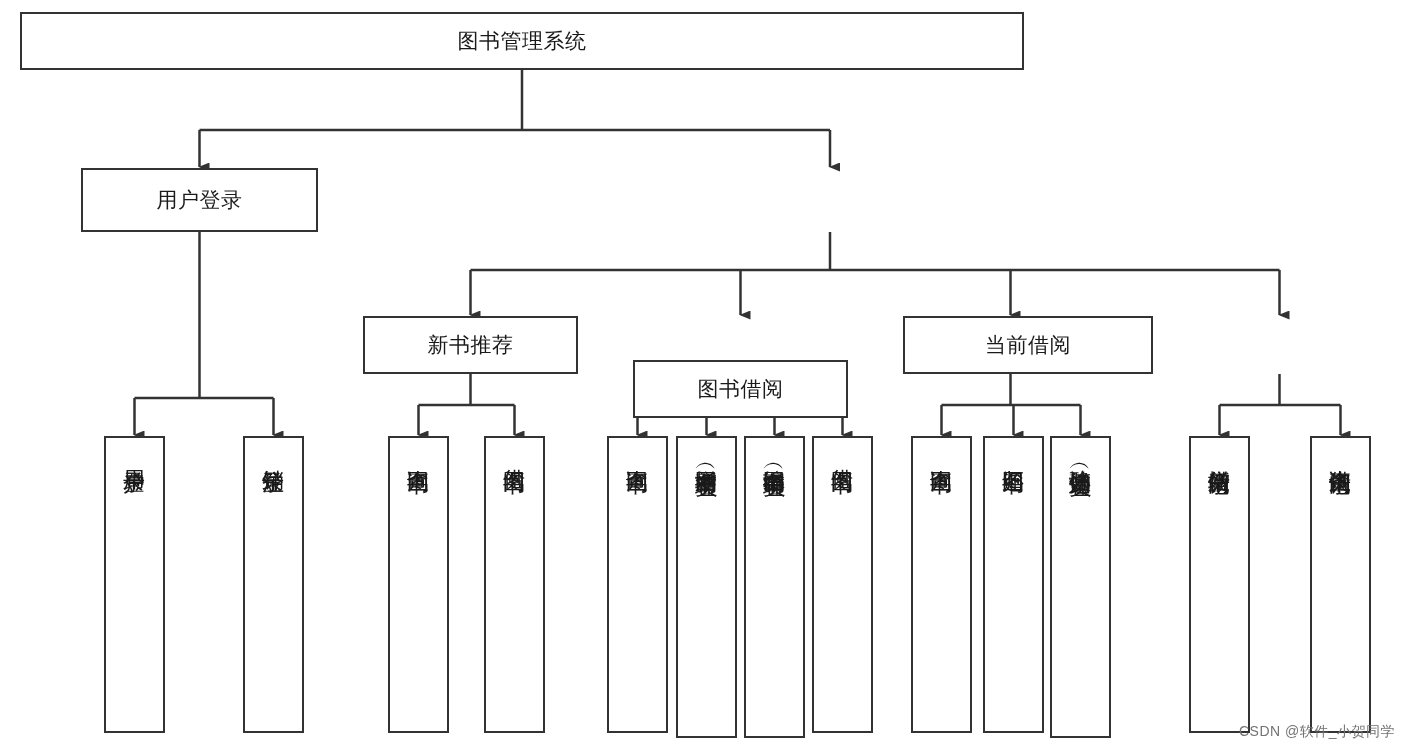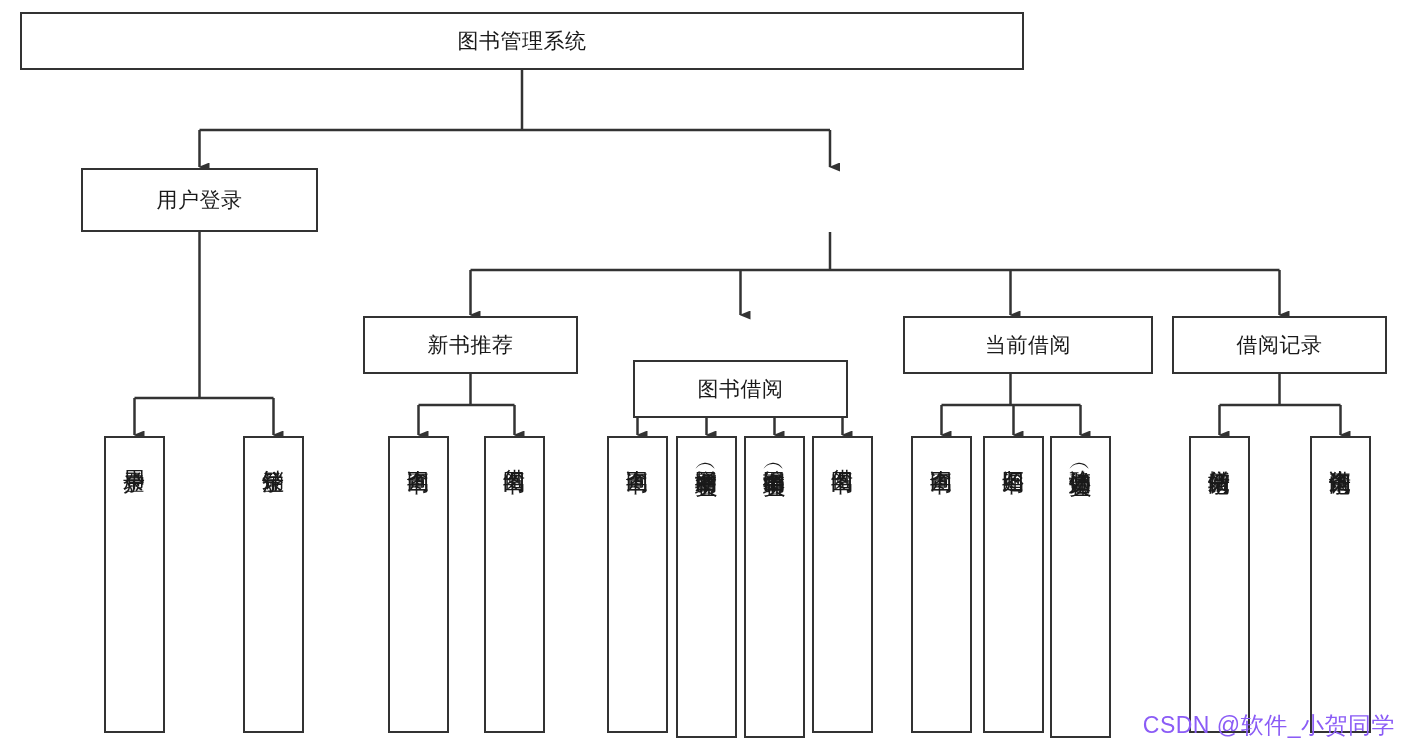--- a/index.html
+++ b/index.html
@@ -54,22 +54,22 @@
     text-orientation: upright;
     font-size: 22px;
     line-height: 1.05;
     letter-spacing: 1px;
     white-space: nowrap;
   }
   #watermark {
     position: absolute;
     right: 10px;
     bottom: 6px;
-    font-size: 23px;
-    color: #8b5cf6;
+    font-size: 14px;
+    color: #737373;
     letter-spacing: 0.5px;
     white-space: nowrap;
     pointer-events: none;
   }
 </style>
 </head>
 <body>
 
 <div id="canvas">
 
@@ -126,23 +126,20 @@
 
   <div class="node horiz" style="left: 363px; top: 316px; width: 215px; height: 58px;">
     <span class="lbl">新书推荐</span>
   </div>
   <div class="node horiz" style="left: 633px; top: 316px; width: 215px; height: 58px; margin-top: 44px;">
     <span class="lbl">图书借阅</span>
   </div>
   <div class="node horiz" style="left: 903px; top: 316px; width: 250px; height: 58px;">
     <span class="lbl">当前借阅</span>
   </div>
-  <div class="node horiz" style="left: 1172px; top: 316px; width: 215px; height: 58px;">
-    <span class="lbl">借阅记录</span>
-  </div>
 
   <div class="node vert" style="left: 104px; top: 436px; width: 61px; height: 297px;">
     <span class="lbl">用户登录</span>
   </div>
   <div class="node vert" style="left: 243px; top: 436px; width: 61px; height: 297px;">
     <span class="lbl">注销登录</span>
   </div>
   <div class="node vert" style="left: 388px; top: 436px; width: 61px; height: 297px;">
     <span class="lbl">查询图书</span>
   </div>

